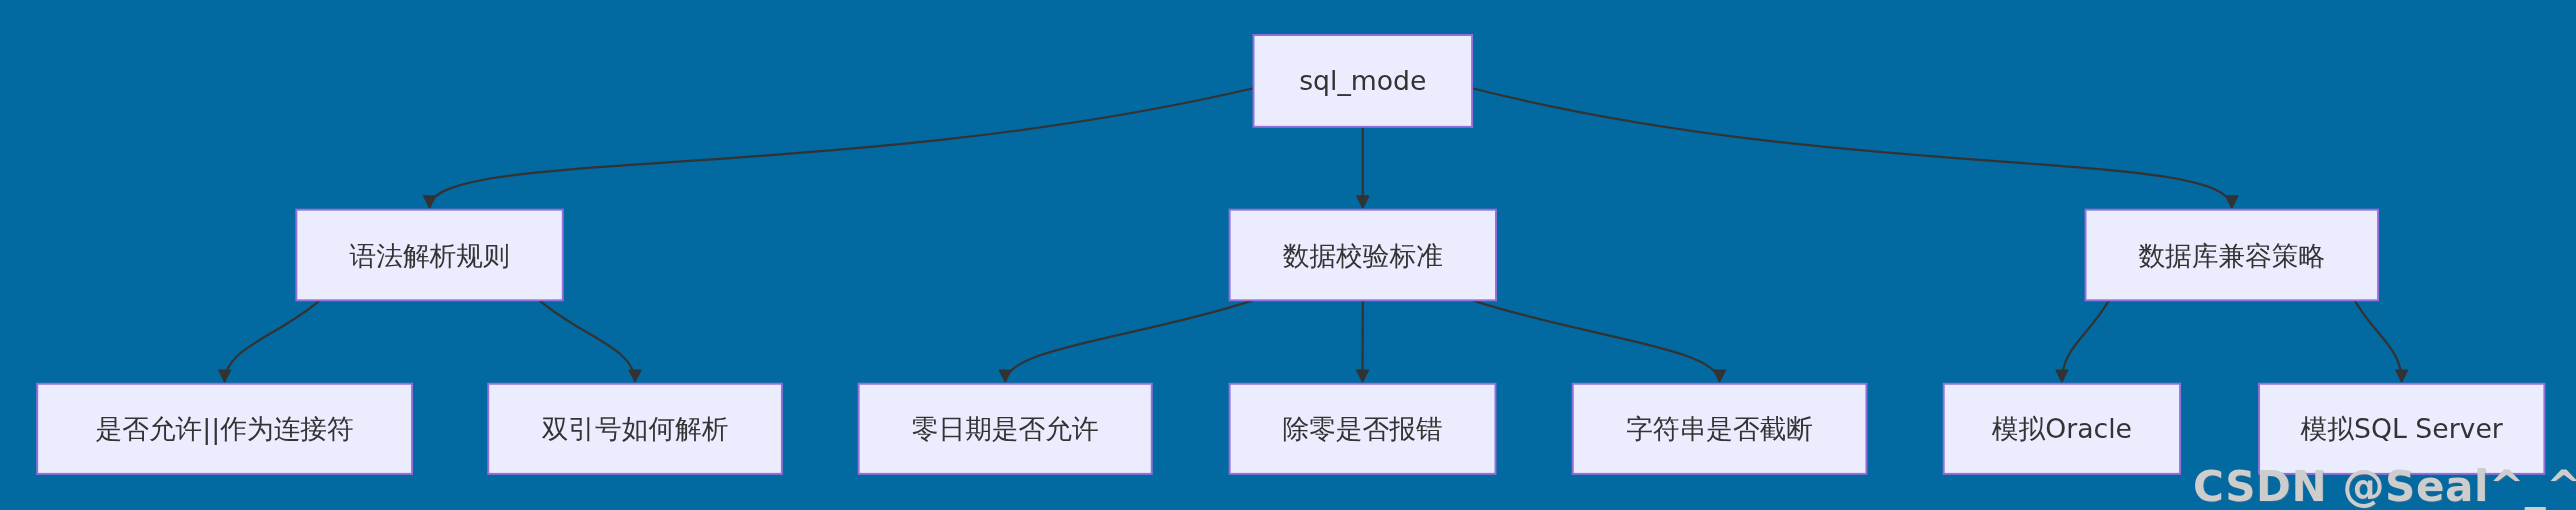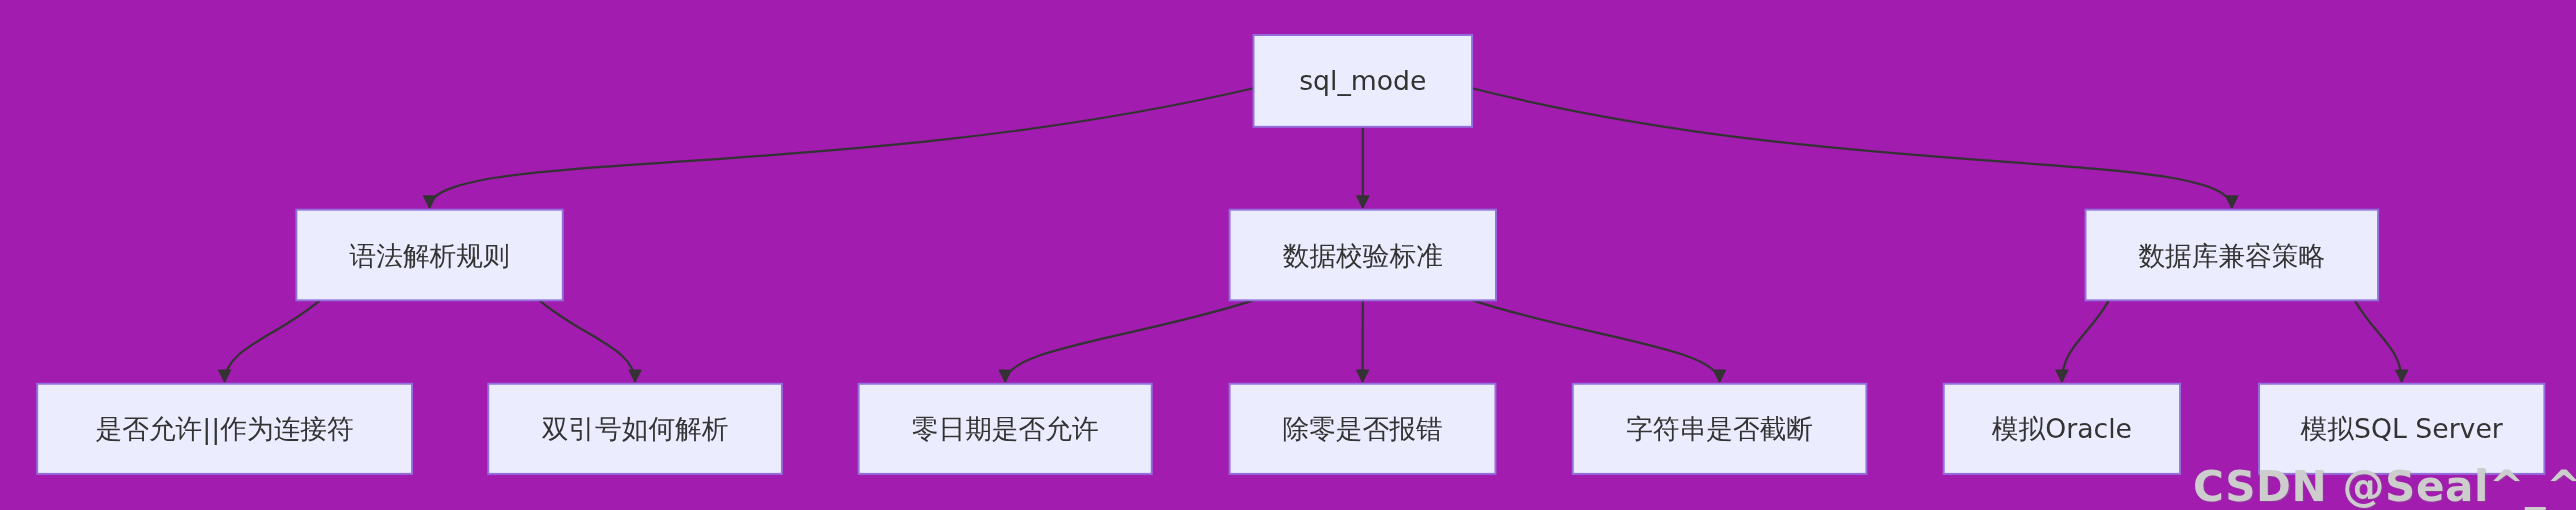--- a/index.html
+++ b/index.html
@@ -4,21 +4,21 @@
 <style>
   html, body {
     margin: 0;
     padding: 0;
     background: #ffffff;
   }
   .canvas {
     position: relative;
     width: 2576px;
     height: 510px;
-    background: #a21caf;
+    background: #0369a1;
     overflow: hidden;
     font-family: "DejaVu Sans", "Liberation Sans", sans-serif;
   }
   .canvas svg {
     position: absolute;
     left: 0;
     top: 0;
     width: 2576px;
     height: 510px;
     display: block;

